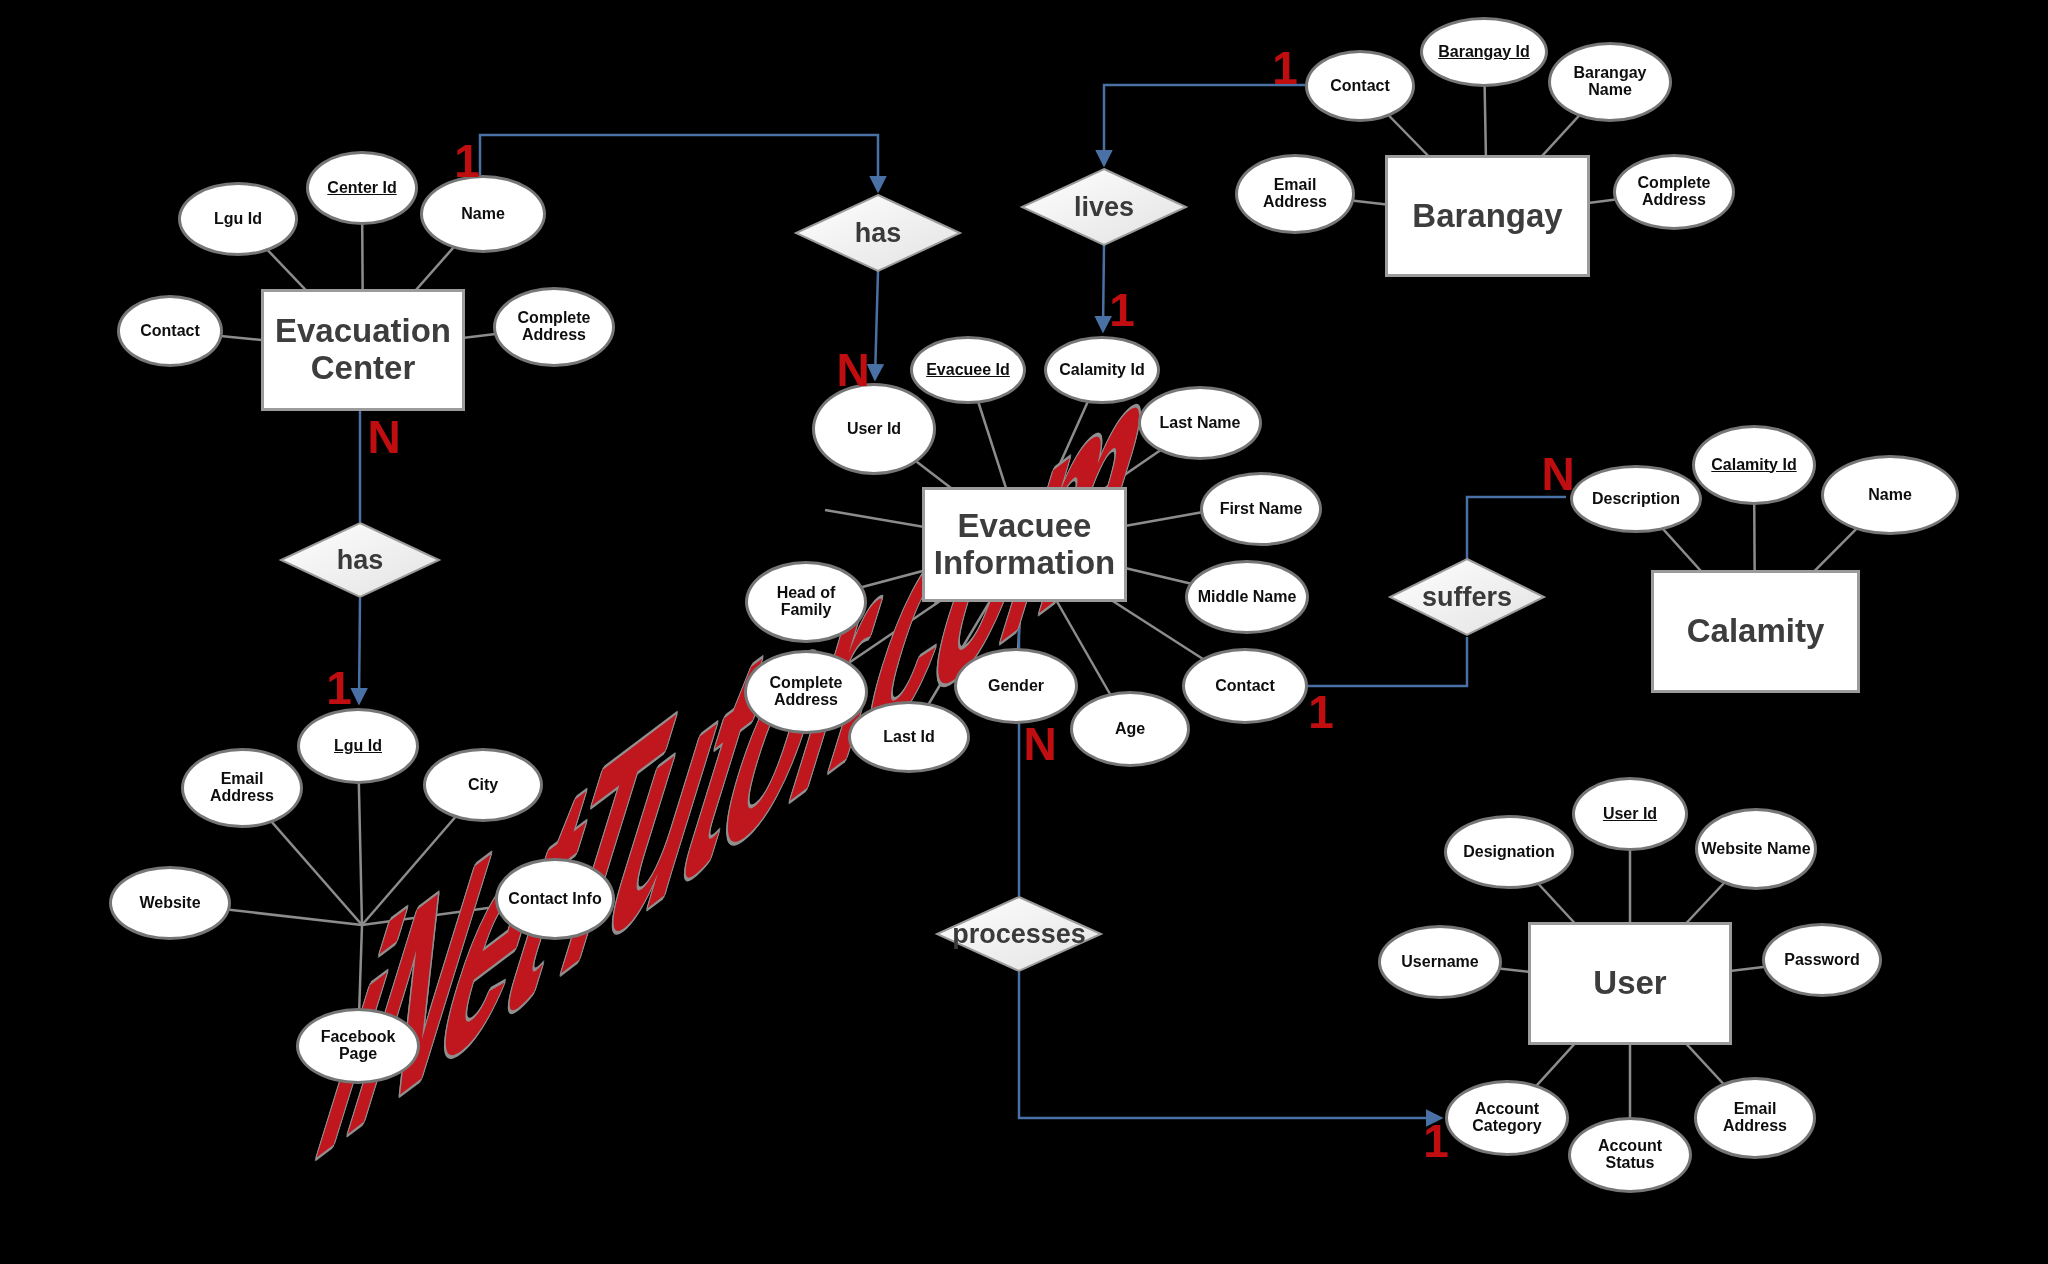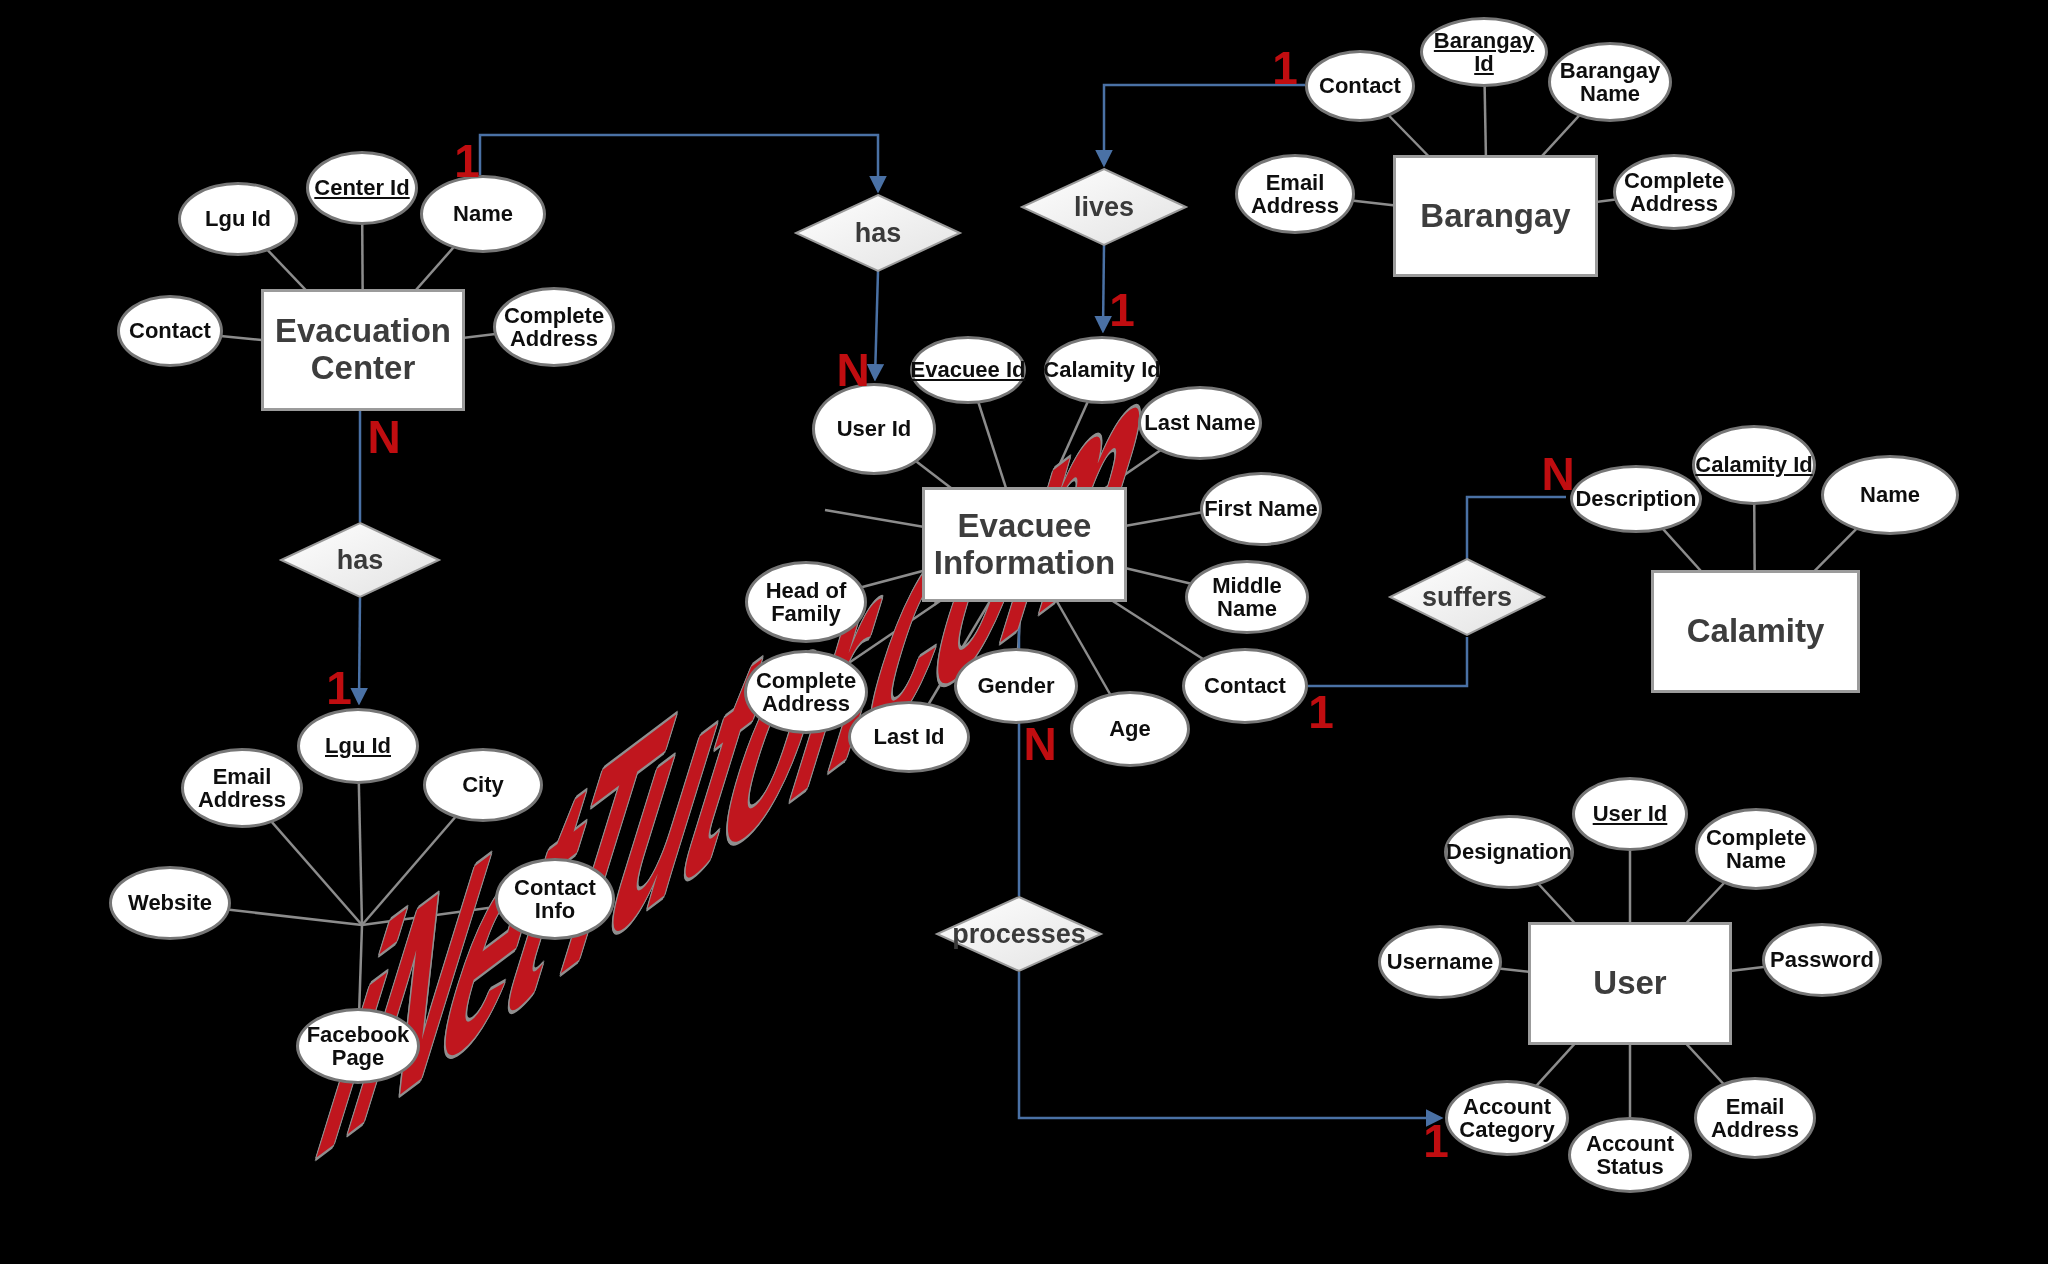--- a/index.html
+++ b/index.html
@@ -4,21 +4,21 @@
 <style>
   html,body{margin:0;padding:0;background:#000;}
   #stage{position:relative;width:2048px;height:1264px;background:#000;overflow:hidden;
          font-family:"Liberation Sans",sans-serif;}
   #wires{position:absolute;left:0;top:0;z-index:1;}
   .rline{stroke:#4a71a5;stroke-width:2.5;fill:none;}
   .aline{stroke:#8c8c8c;stroke-width:2.5;}
   .diamond{fill:url(#dgrad);stroke:#9a9a9a;stroke-width:2;}
   .ellipse{position:absolute;background:#fff;border:3px solid #767676;border-radius:50%;
            display:flex;align-items:center;justify-content:center;text-align:center;
-           font-weight:bold;font-size:22px;line-height:1.06;color:#0e0e0e;z-index:3;
+           font-weight:bold;font-size:16px;line-height:1.06;color:#0e0e0e;z-index:3;
            box-sizing:border-box;padding:3px;}
   .entity{position:absolute;background:#fff;border:3px solid #9b9b9b;
           display:flex;align-items:center;justify-content:center;text-align:center;
           font-weight:bold;font-size:33px;line-height:1.12;color:#3d3d3d;z-index:3;
           box-sizing:border-box;}
   .dlabel{position:absolute;transform:translate(-50%,-50%);font-weight:bold;font-size:27px;
           color:#3a3a3a;z-index:3;white-space:nowrap;}
   .card{position:absolute;transform:translate(-50%,-50%);font-weight:bold;font-size:46px;
         color:#c00d10;z-index:4;}
   .pk{text-decoration:underline;}
@@ -115,21 +115,21 @@
 
   <div id="watermark">iNetTutor.com</div>
 
   <div class="entity" style="left:261px;top:289px;width:204px;height:122px;">Evacuation Center</div>
   <div class="ellipse nw" style="left:178px;top:182px;width:120px;height:74px;">Lgu Id</div>
   <div class="ellipse nw pk" style="left:306px;top:151px;width:112px;height:74px;">Center Id</div>
   <div class="ellipse nw" style="left:420px;top:175px;width:126px;height:78px;">Name</div>
   <div class="ellipse nw" style="left:117px;top:295px;width:106px;height:72px;">Contact</div>
   <div class="ellipse" style="left:493px;top:287px;width:122px;height:80px;">Complete Address</div>
 
-  <div class="entity" style="left:1385px;top:155px;width:205px;height:122px;margin-left:8px;">Barangay</div>
+  <div class="entity" style="left:1385px;top:155px;width:205px;height:122px;">Barangay</div>
   <div class="ellipse nw" style="left:1305px;top:50px;width:110px;height:72px;">Contact</div>
   <div class="ellipse pk" style="left:1420px;top:17px;width:128px;height:70px;">Barangay Id</div>
   <div class="ellipse" style="left:1548px;top:42px;width:124px;height:80px;">Barangay Name</div>
   <div class="ellipse" style="left:1235px;top:154px;width:120px;height:80px;">Email Address</div>
   <div class="ellipse" style="left:1613px;top:154px;width:122px;height:76px;">Complete Address</div>
 
   <div class="entity" style="left:922px;top:487px;width:205px;height:115px;">Evacuee Information</div>
   <div class="ellipse nw" style="left:812px;top:383px;width:124px;height:92px;">User Id</div>
   <div class="ellipse nw pk" style="left:910px;top:336px;width:116px;height:68px;">Evacuee Id</div>
   <div class="ellipse nw" style="left:1044px;top:336px;width:116px;height:68px;">Calamity Id</div>
@@ -151,21 +151,21 @@
   <div class="ellipse nw pk" style="left:297px;top:708px;width:122px;height:76px;">Lgu Id</div>
   <div class="ellipse" style="left:181px;top:748px;width:122px;height:80px;">Email Address</div>
   <div class="ellipse nw" style="left:423px;top:748px;width:120px;height:74px;text-align:right;">City</div>
   <div class="ellipse nw" style="left:109px;top:866px;width:122px;height:74px;text-align:center;">Website</div>
   <div class="ellipse" style="left:495px;top:858px;width:120px;height:82px;">Contact Info</div>
   <div class="ellipse" style="left:296px;top:1008px;width:124px;height:76px;">Facebook Page</div>
 
   <div class="entity" style="left:1528px;top:922px;width:204px;height:123px;">User</div>
   <div class="ellipse nw" style="left:1444px;top:815px;width:130px;height:74px;">Designation</div>
   <div class="ellipse nw pk" style="left:1572px;top:777px;width:116px;height:74px;">User Id</div>
-  <div class="ellipse" style="left:1695px;top:808px;width:122px;height:82px;">Complete Name</div>
+  <div class="ellipse" style="left:1695px;top:808px;width:122px;height:82px;">Website Name</div>
   <div class="ellipse nw" style="left:1378px;top:925px;width:124px;height:74px;">Username</div>
   <div class="ellipse nw" style="left:1762px;top:923px;width:120px;height:74px;">Password</div>
   <div class="ellipse" style="left:1445px;top:1080px;width:124px;height:76px;">Account Category</div>
   <div class="ellipse" style="left:1568px;top:1117px;width:124px;height:76px;">Account Status</div>
   <div class="ellipse" style="left:1694px;top:1077px;width:122px;height:82px;">Email Address</div>
 
   <div class="dlabel" style="left:878px;top:233px;">has</div>
   <div class="dlabel" style="left:1104px;top:207px;">lives</div>
   <div class="dlabel" style="left:1467px;top:597px;">suffers</div>
   <div class="dlabel" style="left:360px;top:560px;">has</div>

